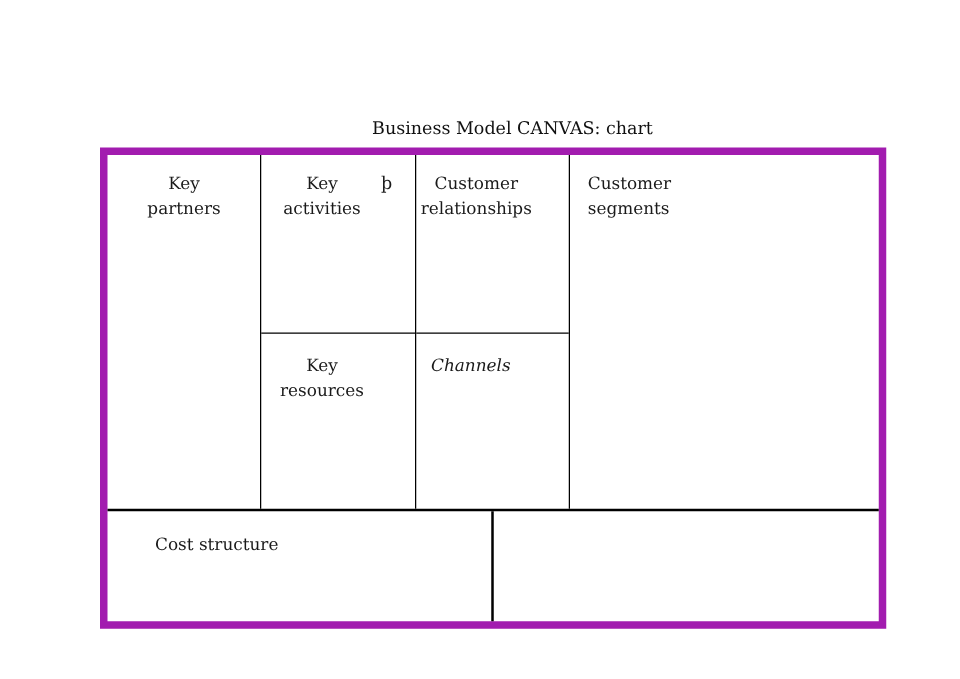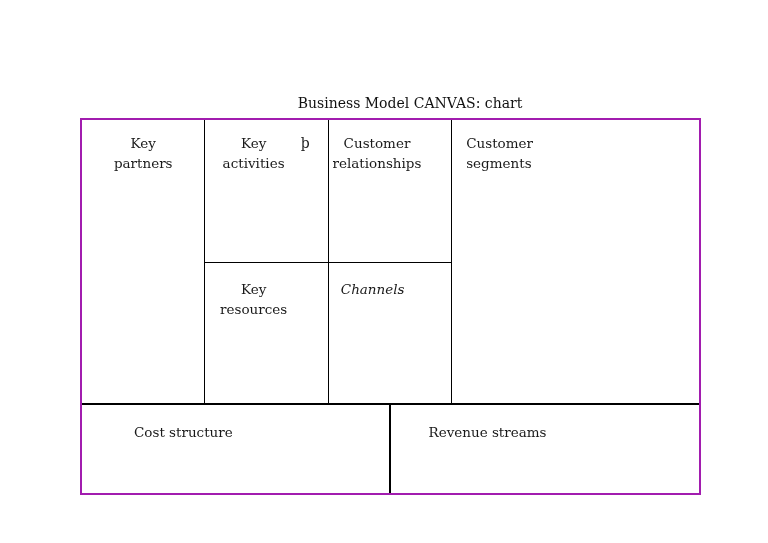--- a/index.html
+++ b/index.html
@@ -25,21 +25,21 @@
     font-size: 14px;
     line-height: 18px;
     color: #111111;
   }
   .canvas {
     position: absolute;
     left: 80px;
     top: 118px;
     width: 617px;
     height: 373px;
-    border: 2px solid #a21caf;
+    border: 6px solid #a21caf;
     display: flex;
     flex-direction: column;
     background: #ffffff;
   }
   .top-section {
     height: 283px;
     display: grid;
     grid-template-columns: repeat(5, 1fr);
     border-bottom: 2px solid #000000;
   }
@@ -86,21 +86,21 @@
   }
   .bottom-section {
     flex: 1;
     display: grid;
     grid-template-columns: 1fr 1fr;
   }
   .bottom-cell {
     box-sizing: border-box;
     position: relative;
   }
-  .bottom-cell.first { border-right: 2px solid #000000; padding-left: 14px; }
+  .bottom-cell.first { border-right: 2px solid #000000; }
   .bottom-label {
     font-size: 13.5px;
     line-height: 20px;
     padding: 17px 0 0 38px;
   }
 </style>
 </head>
 <body>
 
 <div class="page">
@@ -143,20 +143,17 @@
         <div class="cell-label left-label">Customer
 segments</div>
       </div>
 
     </div>
 
     <div class="bottom-section">
       <div class="bottom-cell first">
         <div class="bottom-label">Cost structure</div>
       </div>
-      <div class="bottom-cell">
-        <div class="bottom-label">Revenue streams</div>
-      </div>
     </div>
 
   </div>
 
 </div>
 
 </body></html>

